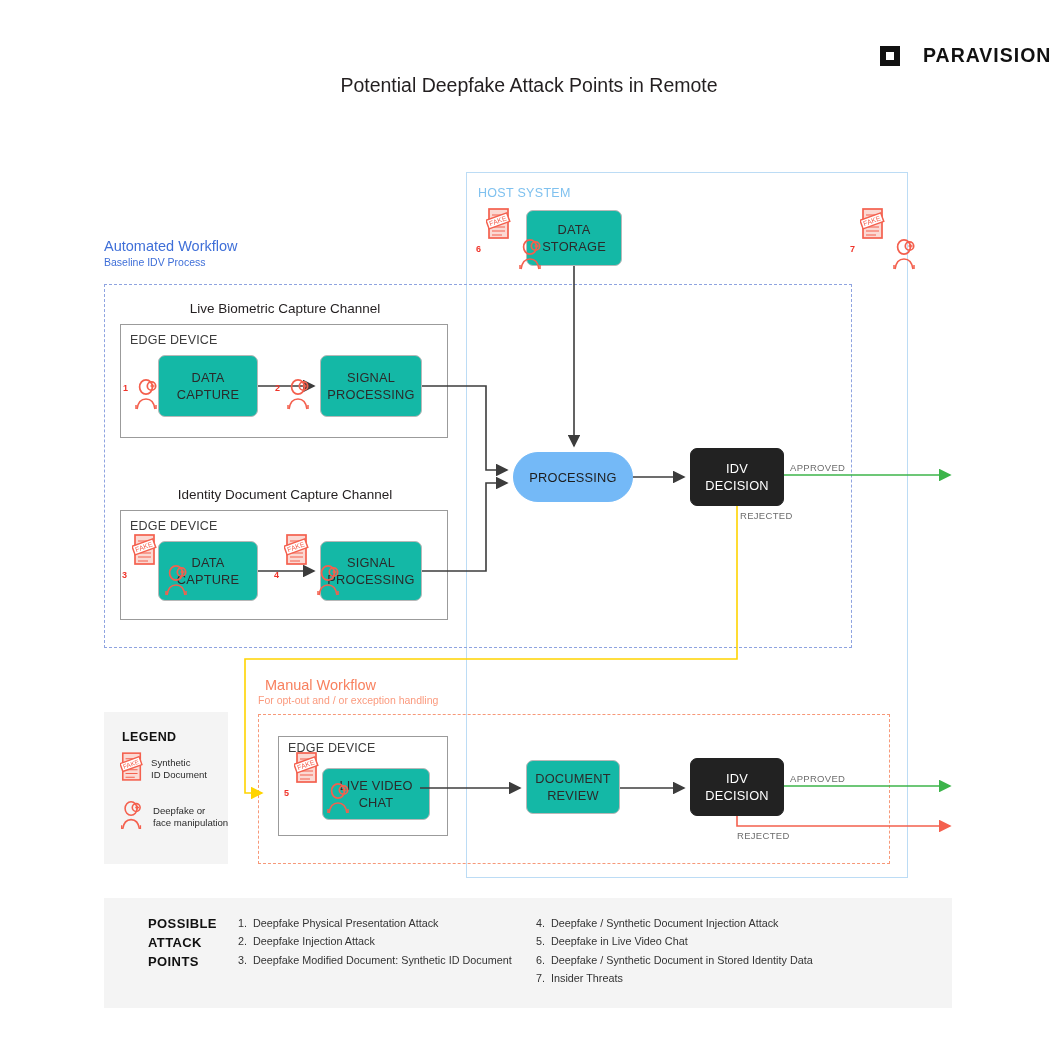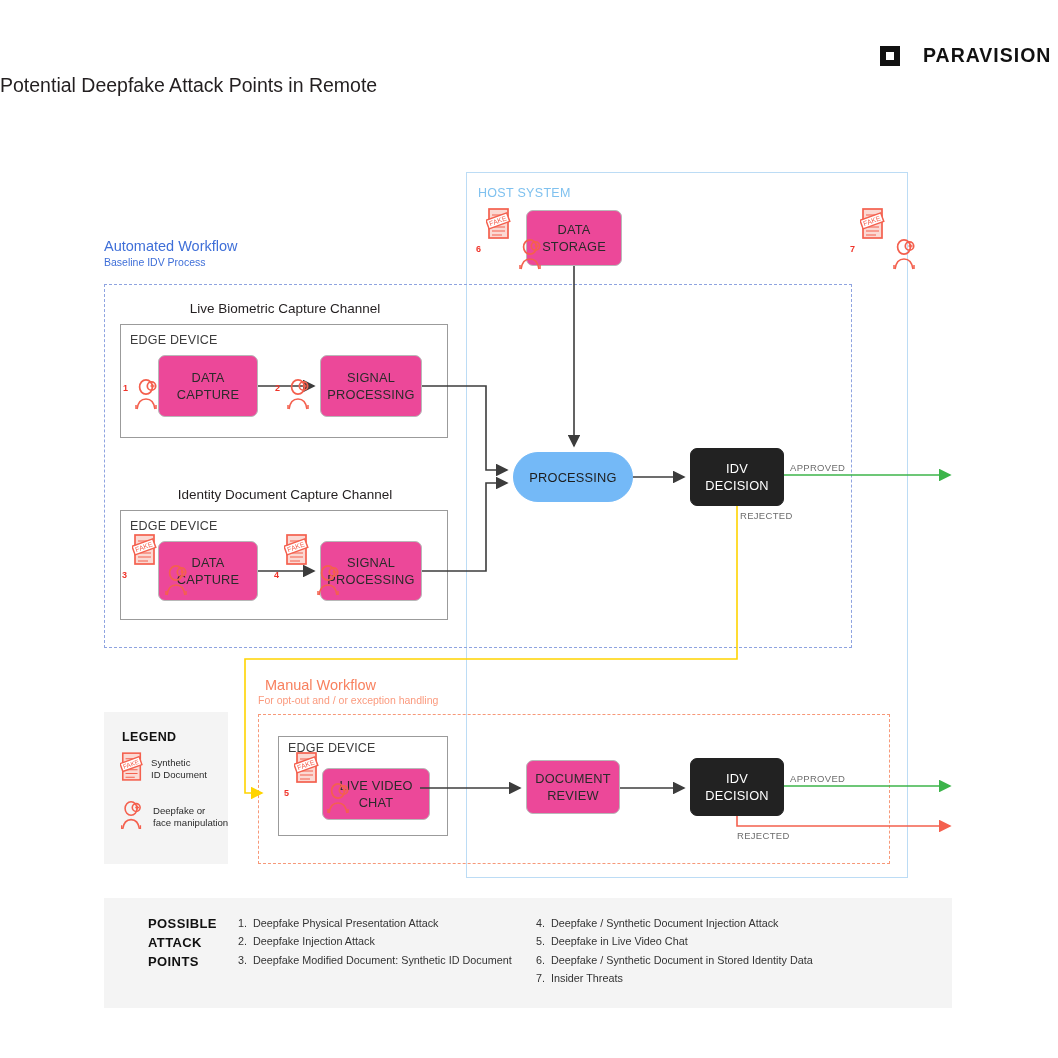--- a/index.html
+++ b/index.html
@@ -5,21 +5,21 @@
   html,body{margin:0;padding:0;background:#ffffff;}
   body{width:1058px;height:1058px;position:relative;font-family:"Liberation Sans",sans-serif;color:#231f20;overflow:hidden;}
   .abs{position:absolute;}
 
   
   #logo{left:878px;top:44px;display:flex;align-items:flex-start;gap:21px;}
   #logo .mark{width:24px;height:24px;position:relative;}
   #logo .word{font-size:19.5px;font-weight:700;letter-spacing:1.0px;color:#111111;}
 
   
-  #title{left:0;top:72px;width:1058px;font-size:19.5px;font-weight:500;line-height:27px;color:#231f20;}
+  #title{left:0;top:72px;width:1058px;text-align:center;font-size:19.5px;font-weight:500;line-height:27px;color:#231f20;}
 
   
   #host-panel{left:466px;top:172px;width:442px;height:706px;border:1px solid #bcdcf5;box-sizing:border-box;}
   #host-label{left:478px;top:186px;font-size:12.5px;color:#7fc1ef;letter-spacing:.3px;}
 
   
   #auto-title{left:104px;top:238px;font-size:14.5px;color:#3f6fd8;font-weight:400;}
   #auto-sub{left:104px;top:256px;font-size:10.5px;color:#3f6fd8;}
   #auto-box{left:104px;top:284px;width:748px;height:364px;border:1px dashed #8ea3e0;box-sizing:border-box;}
 
@@ -27,21 +27,21 @@
   #man-title{left:258px;top:677px;font-size:14.5px;color:#f8815f;margin-left:7px;}
   #man-sub{left:258px;top:694px;font-size:10.5px;color:#fb9a7e;}
   #man-box{left:258px;top:714px;width:632px;height:150px;border:1px dashed #f79878;box-sizing:border-box;}
 
   
   .chan-title{font-size:13.5px;color:#231f20;text-align:center;}
   .edge-box{border:1px solid #9b9b9b;box-sizing:border-box;background:transparent;}
   .edge-label{position:absolute;font-size:12.5px;color:#3c3c3c;letter-spacing:.2px;}
 
   
-  .pbox{position:absolute;box-sizing:border-box;background:#ec4899;border:1px solid #b8b8b8;border-radius:7px;
+  .pbox{position:absolute;box-sizing:border-box;background:#14b8a6;border:1px solid #b8b8b8;border-radius:7px;
         display:flex;align-items:center;justify-content:center;text-align:center;
         font-size:12.8px;line-height:17px;color:#2b2b2b;letter-spacing:.2px;}
   .pbox.dark{background:#222222;border-color:#222222;color:#ffffff;}
   .pbox.pill{background:#74b9f7;border:1px solid #74b9f7;border-radius:40px;color:#1d1d1d;}
 
   
   .flowlabel{position:absolute;font-size:9.5px;color:#6d6d6d;letter-spacing:.3px;}
 
   
   #legend{left:104px;top:712px;width:124px;height:152px;background:#f4f4f4;}

